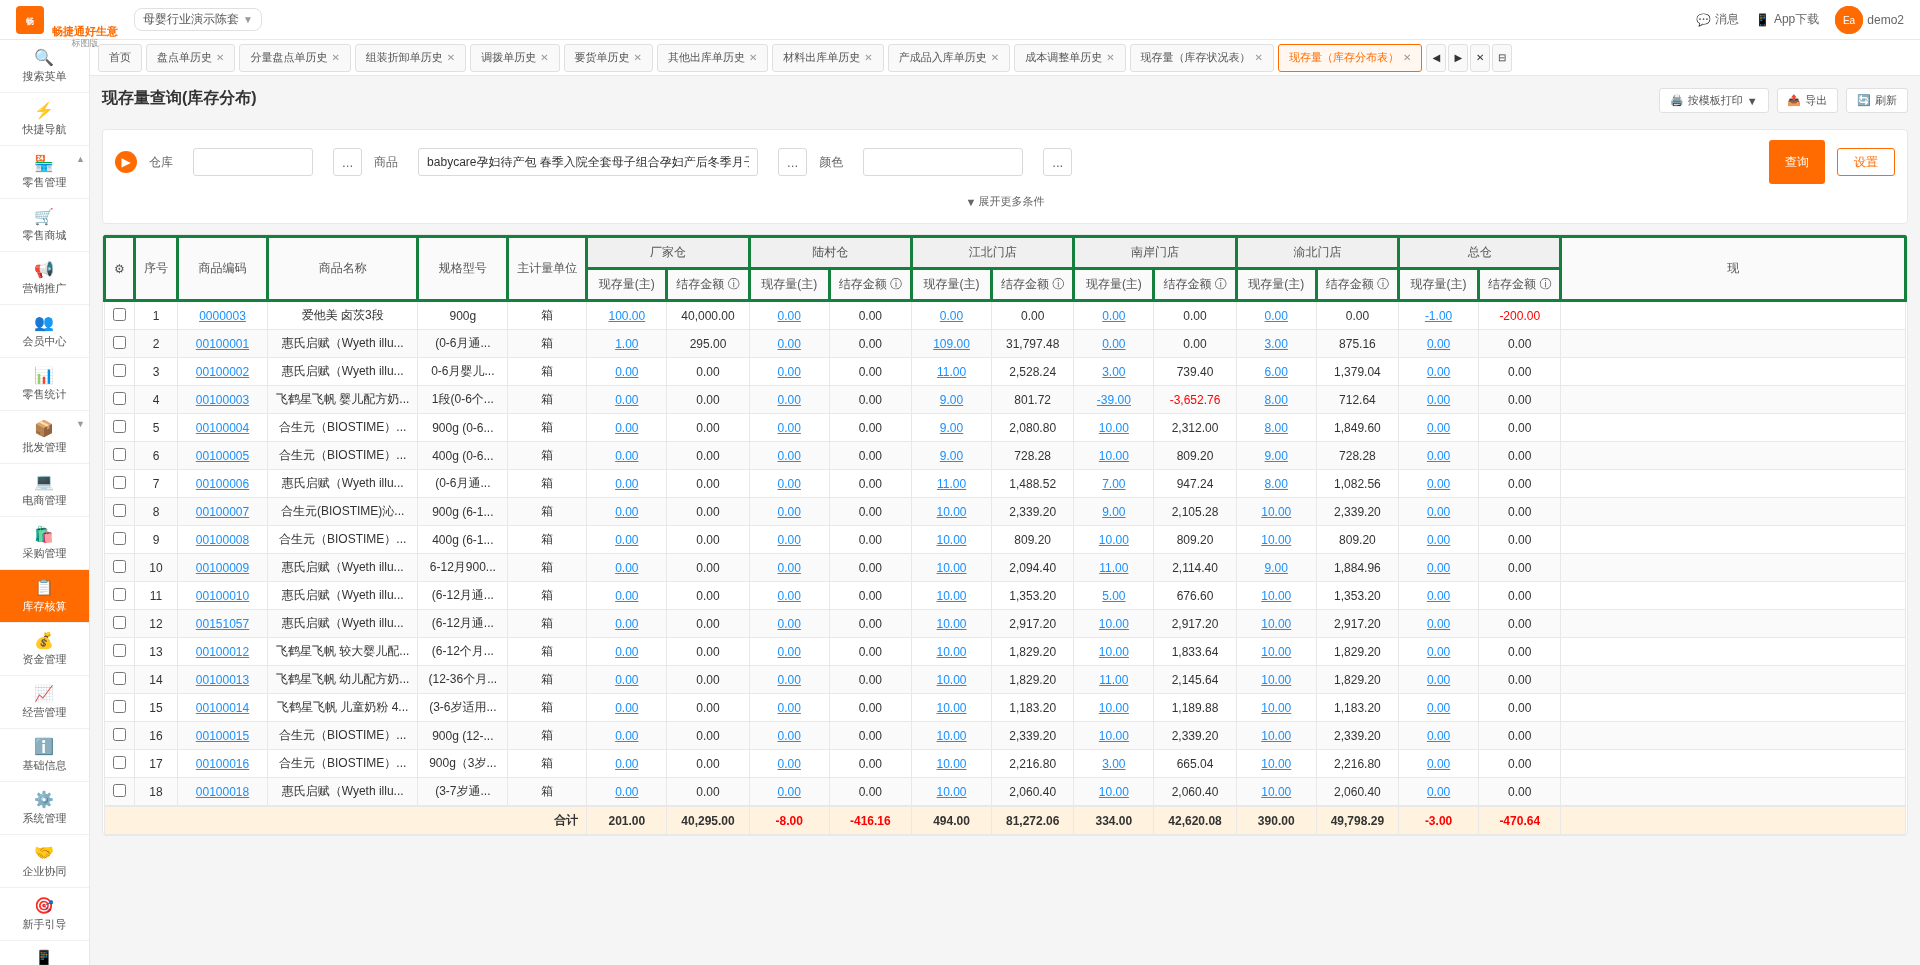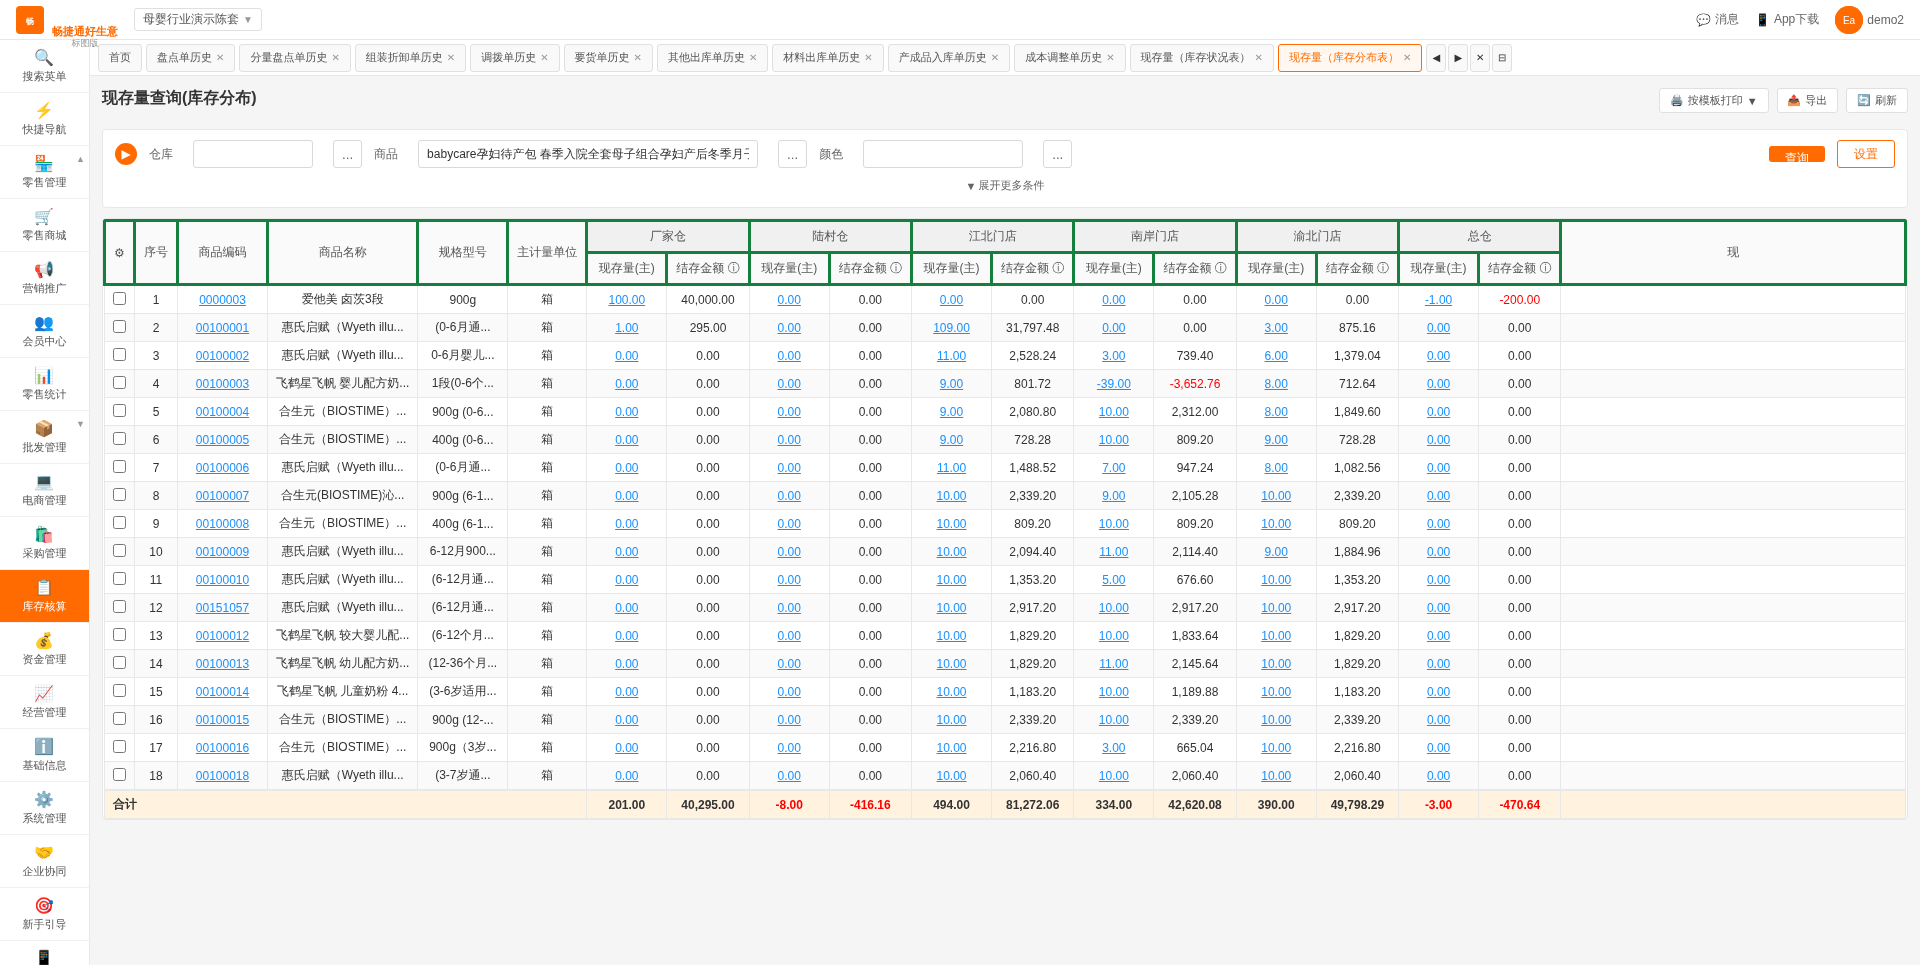--- a/index.html
+++ b/index.html
@@ -177,21 +177,21 @@
       font-size: 11px;
       display: flex; align-items: center; gap: 2px;
       padding: 4px 8px;
     }
     .search-btn {
       background: #ff6b00;
       color: #fff;
       border: none;
       border-radius: 3px;
       padding: 4px 16px;
-      height: 16px;
+      height: 44px;
       cursor: pointer;
       font-size: 12px;
     }
     .setting-btn {
       background: #fff;
       color: #ff6b00;
       border: 1px solid #ff6b00;
       border-radius: 3px;
       padding: 4px 16px;
       height: 28px;
@@ -269,21 +269,21 @@
     <div class="logo-icon">
       <svg width="20" height="20" viewBox="0 0 20 20">
           <circle cx="10" cy="10" r="9" fill="#ff6b00"></circle>
           <text x="10" y="14" text-anchor="middle" fill="#fff" font-size="8" font-weight="bold">畅</text>
         </svg>
     </div>
     <div style="display:flex;flex-direction:column;line-height:1.2;margin-top:35px;">
       <span style="font-size:11px;font-weight:bold;color:#ff6b00;">畅捷通好生意</span>
       <span style="font-size:9px;color:#999;text-align:center;">标图版</span>
     </div>
-    <div style="display:flex;align-items:center;gap:4px;margin-left:8px;border:1px solid #e0e0e0;border-radius:3px;padding:2px 8px;cursor:pointer;">
+    <div style="display:flex;align-items:center;gap:4px;margin-left:8px;border:1px solid #e0e0e0;border-radius:8px;padding:2px 8px;cursor:pointer;">
       <span style="font-size:12px;color:#555;">母婴行业演示陈套</span>
       <span style="font-size:10px;color:#999;">▼</span>
     </div>
   </div>
   <div class="top-right">
     <div class="top-right-item">
       <span>💬</span>
       <span>消息</span>
     </div>
     <div class="top-right-item">
@@ -893,21 +893,21 @@
     <td class="">2,060.40</td>
     <td class="link">10.00</td>
     <td>2,060.40</td>
     <td class="link ">0.00</td>
     <td class="">0.00</td>
     <td></td>
   </tr>
         </tbody>
       <tfoot id="table-foot">
       <tr class="summary-row">
-  <td colspan="6" style="text-align:left;padding-left:8px;">合计</td>
+  <td colspan="6" style="text-align:right;padding-left:8px;">合计</td>
   <td>201.00</td>
   <td>40,295.00</td>
   <td class="red">-8.00</td>
   <td class="red">-416.16</td>
   <td>494.00</td>
   <td>81,272.06</td>
   <td>334.00</td>
   <td>42,620.08</td>
   <td>390.00</td>
   <td>49,798.29</td>

